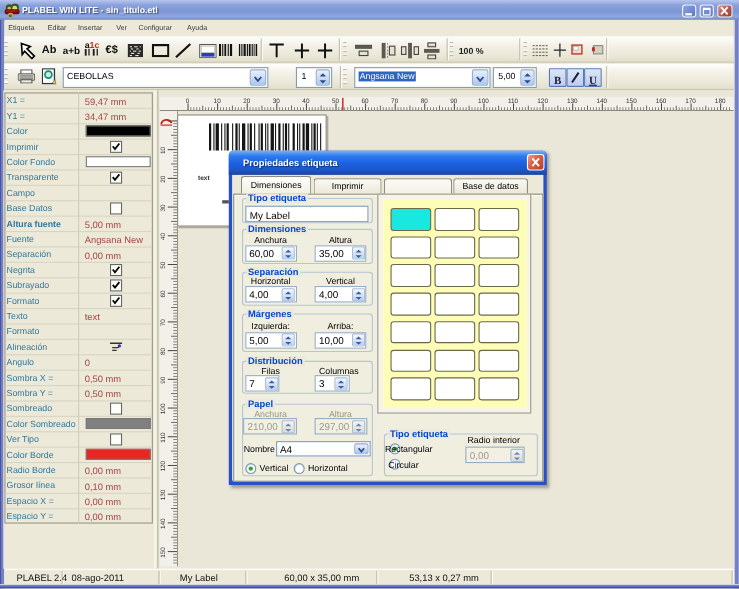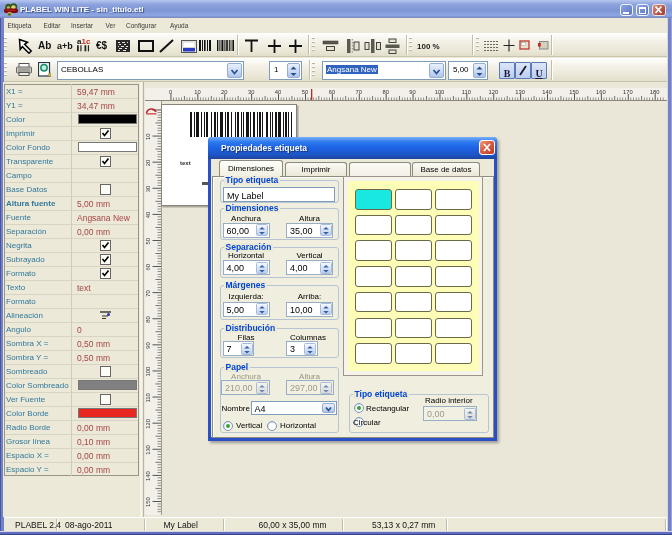--- a/index.html
+++ b/index.html
@@ -361,21 +361,21 @@
 <div class="ab" style="left:5px;top:350.0px;width:133px;height:1px;background:#d8d4c4;"></div>
 <div class="tx" style="left:6px;top:353.0px;font-size:8px;color:#31789c;">Sombra Y =</div>
 <div class="tx" style="left:77px;top:352.5px;font-size:8.5px;color:#a54545;">0,50 mm</div>
 <div class="ab" style="left:5px;top:364.0px;width:133px;height:1px;background:#d8d4c4;"></div>
 <div class="tx" style="left:6px;top:367.0px;font-size:8px;color:#31789c;">Sombreado</div>
 <div class="ab" style="left:100px;top:365.5px;width:11px;height:11px;border:1px solid #666;background:#fdfdf8;"></div>
 <div class="ab" style="left:5px;top:378.0px;width:133px;height:1px;background:#d8d4c4;"></div>
 <div class="tx" style="left:6px;top:381.0px;font-size:8px;color:#31789c;">Color Sombreado</div>
 <div class="ab" style="left:78px;top:380.0px;width:59px;height:10px;background:#808080;border:1px solid #777;"></div>
 <div class="ab" style="left:5px;top:392.0px;width:133px;height:1px;background:#d8d4c4;"></div>
-<div class="tx" style="left:6px;top:395.0px;font-size:8px;color:#31789c;">Ver Fuente</div>
+<div class="tx" style="left:6px;top:395.0px;font-size:8px;color:#31789c;">Ver Tipo</div>
 <div class="ab" style="left:100px;top:393.5px;width:11px;height:11px;border:1px solid #666;background:#fdfdf8;"></div>
 <div class="ab" style="left:5px;top:406.0px;width:133px;height:1px;background:#d8d4c4;"></div>
 <div class="tx" style="left:6px;top:409.0px;font-size:8px;color:#31789c;">Color Borde</div>
 <div class="ab" style="left:78px;top:408.0px;width:59px;height:10px;background:#e82820;border:1px solid #777;"></div>
 <div class="ab" style="left:5px;top:420.0px;width:133px;height:1px;background:#d8d4c4;"></div>
 <div class="tx" style="left:6px;top:423.0px;font-size:8px;color:#31789c;">Radio Borde</div>
 <div class="tx" style="left:77px;top:422.5px;font-size:8.5px;color:#a54545;">0,00 mm</div>
 <div class="ab" style="left:5px;top:434.0px;width:133px;height:1px;background:#d8d4c4;"></div>
 <div class="tx" style="left:6px;top:437.0px;font-size:8px;color:#31789c;">Grosor línea</div>
 <div class="tx" style="left:77px;top:436.5px;font-size:8.5px;color:#a54545;">0,10 mm</div>
@@ -973,21 +973,21 @@
 <div class="ab" style="z-index:4;left:394.7px;top:317.5px;width:37px;height:20.5px;background:#fff;border:1px solid #6a6a48;border-radius:3px;"></div>
 <div class="ab" style="z-index:4;left:434.9px;top:317.5px;width:37px;height:20.5px;background:#fff;border:1px solid #6a6a48;border-radius:3px;"></div>
 <div class="ab" style="z-index:4;left:354.5px;top:343.2px;width:37px;height:20.5px;background:#fff;border:1px solid #6a6a48;border-radius:3px;"></div>
 <div class="ab" style="z-index:4;left:394.7px;top:343.2px;width:37px;height:20.5px;background:#fff;border:1px solid #6a6a48;border-radius:3px;"></div>
 <div class="ab" style="z-index:4;left:434.9px;top:343.2px;width:37px;height:20.5px;background:#fff;border:1px solid #6a6a48;border-radius:3px;"></div>
 <div class="grp" style="z-index:4;left:348.5px;top:394px;width:140px;height:39px;"></div>
 <div class="gt" style="z-index:4;left:352.5px;top:390px;">Tipo etiqueta</div>
 <div class="ab" style="z-index:4;left:354px;top:403px;width:10px;height:10px;border-radius:50%;background:#fff;border:1px solid #7a94b8;box-shadow:inset 0.5px 0.5px 1px #c4d0e4;">
     <div class="ab" style="left:2px;top:2px;width:4px;height:4px;border-radius:50%;background:#35a435;"></div>
   </div>
-<div class="tx" style="z-index:4;left:366px;top:403.5px;font-size:8px;color:#000;text-align:center;">Rectangular</div>
+<div class="tx" style="z-index:4;left:350px;top:403.5px;font-size:8px;color:#000;text-align:center;">Rectangular</div>
 <div class="ab" style="z-index:4;left:354px;top:417px;width:10px;height:10px;border-radius:50%;background:#fff;border:1px solid #7a94b8;box-shadow:inset 0.5px 0.5px 1px #c4d0e4;"></div>
 <div class="tx" style="z-index:4;left:353px;top:417.5px;font-size:8px;color:#000;">Circular</div>
 <div class="tx" style="z-index:4;left:425px;top:396px;font-size:8px;color:#000;">Radio interior</div>
 <div class="fld" style="z-index:4;left:423px;top:406px;width:54px;height:15px;border-color:#98aec4;background:#f2f0e2;">
     <div class="tx" style="left:3px;top:2px;font-size:9px;color:#9c9a8a;">0,00</div>
     <div class="ab" style="right:0.5px;top:0.5px;width:12px;height:12px;border-radius:1.5px;background:linear-gradient(180deg,#f2f4ee,#dcdcd2);border:1px solid #a8bcd8;">
       <svg width="10" height="12" viewBox="0 0 10 12">
         <path d="M2.2 4.5 L5 2 L7.8 4.5 Z" fill="#6a84bc"></path>
         <path d="M2.2 7 L5 9.5 L7.8 7 Z" fill="#6a84bc"></path>
       </svg>

